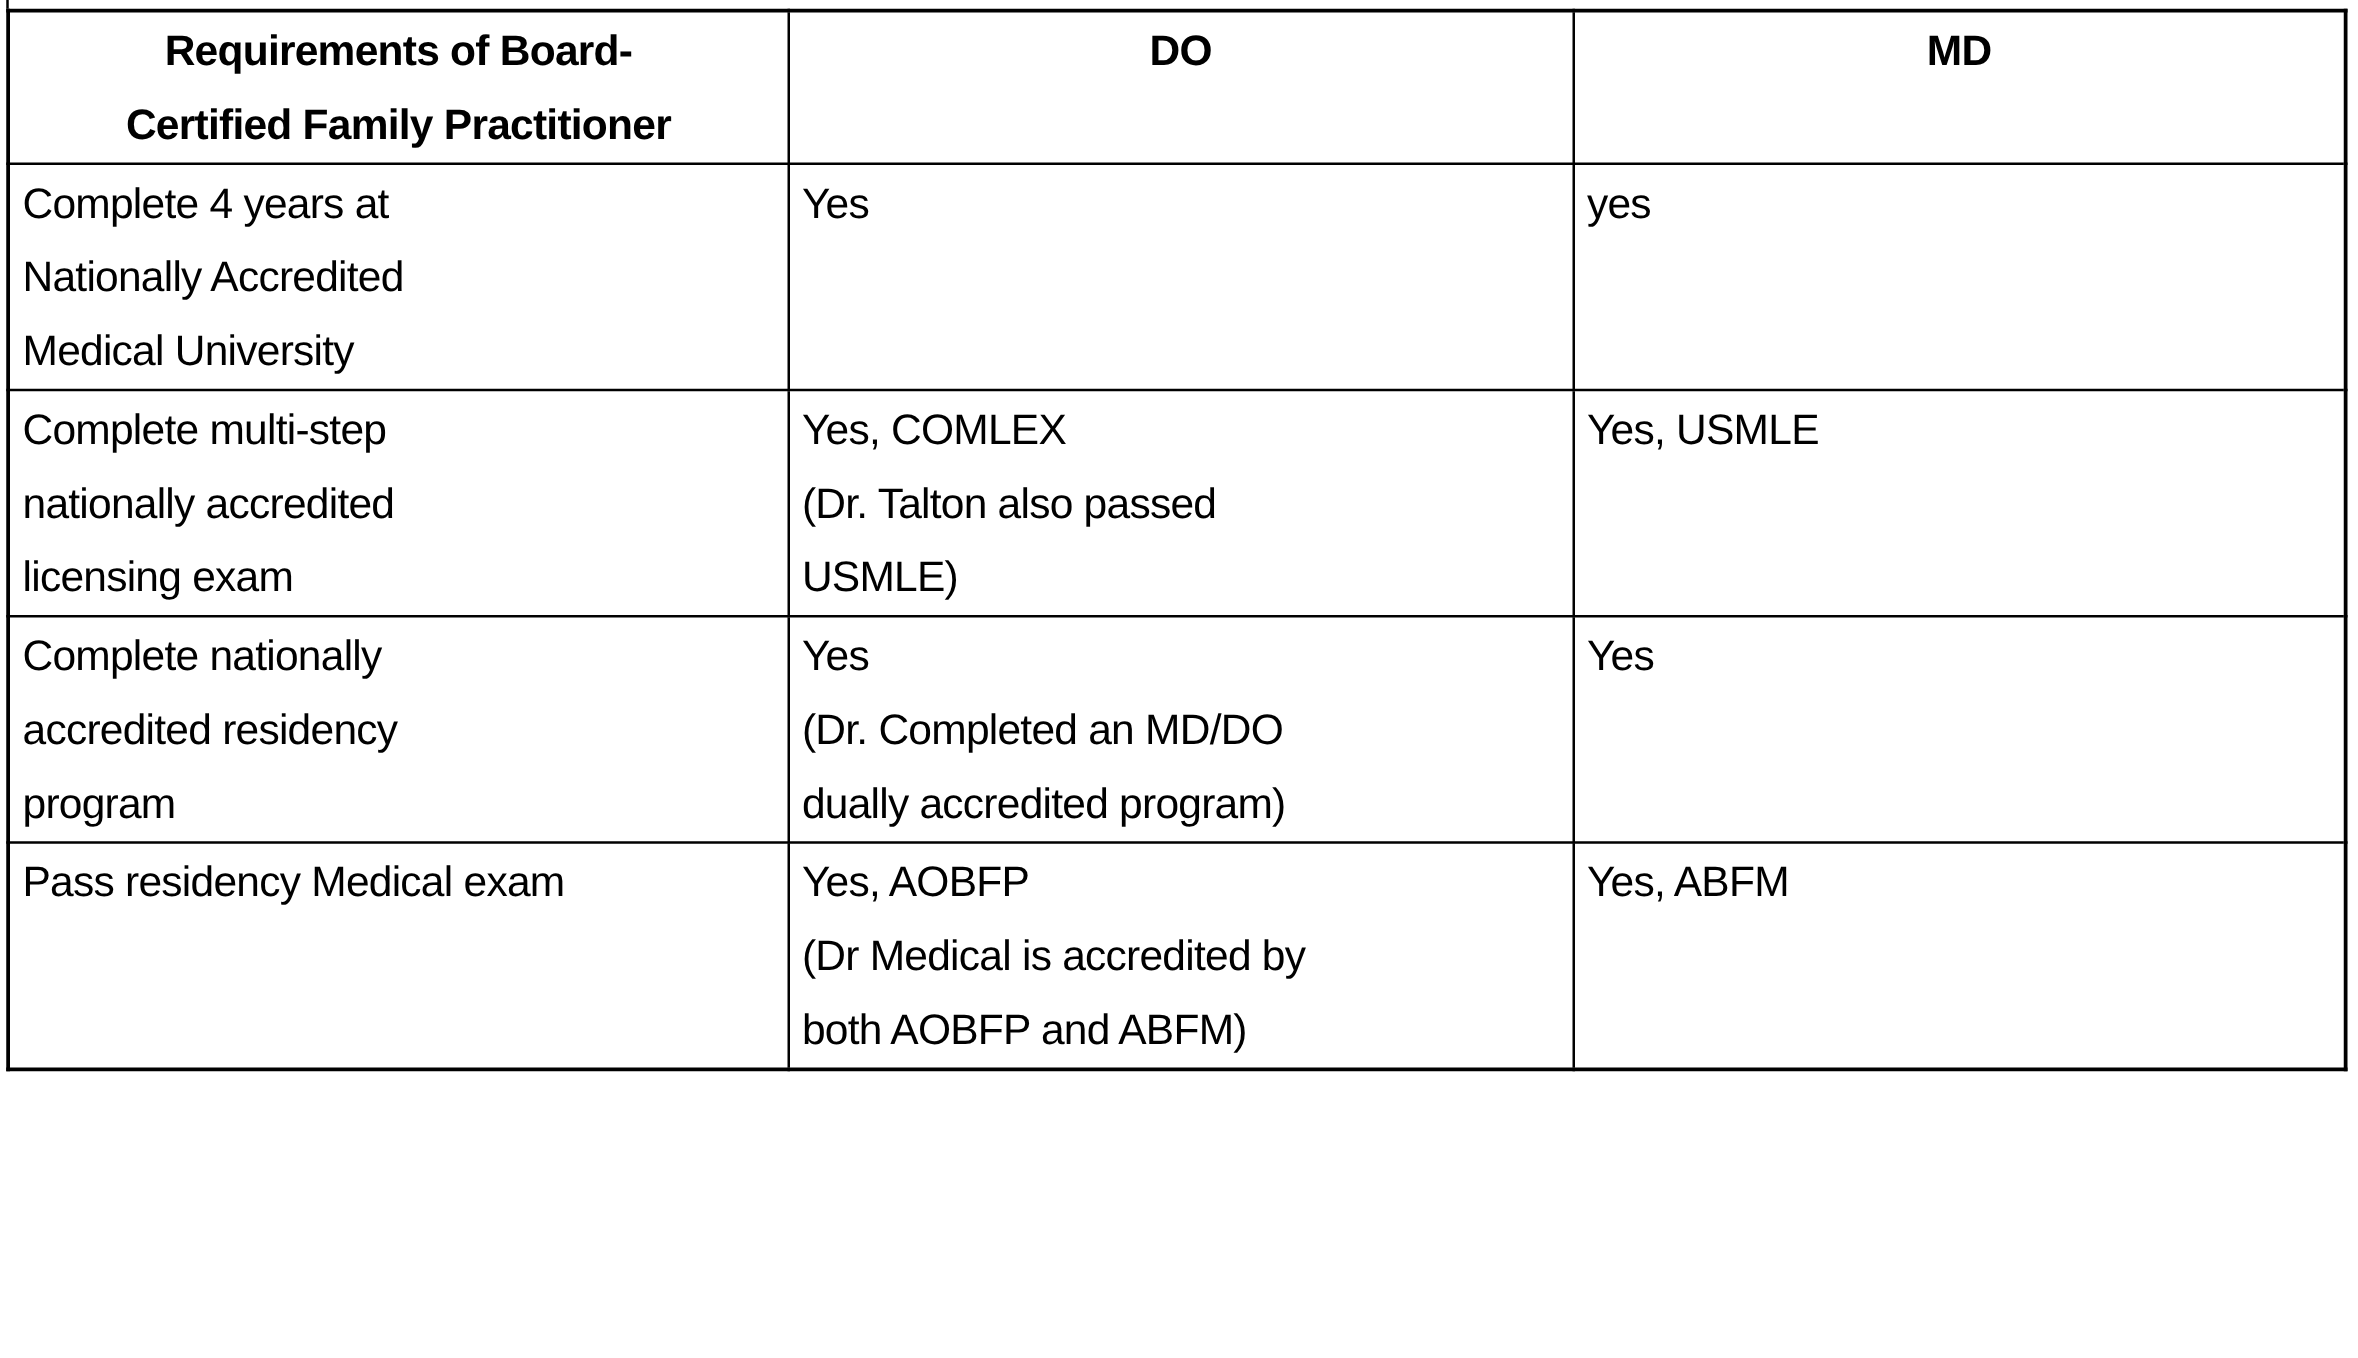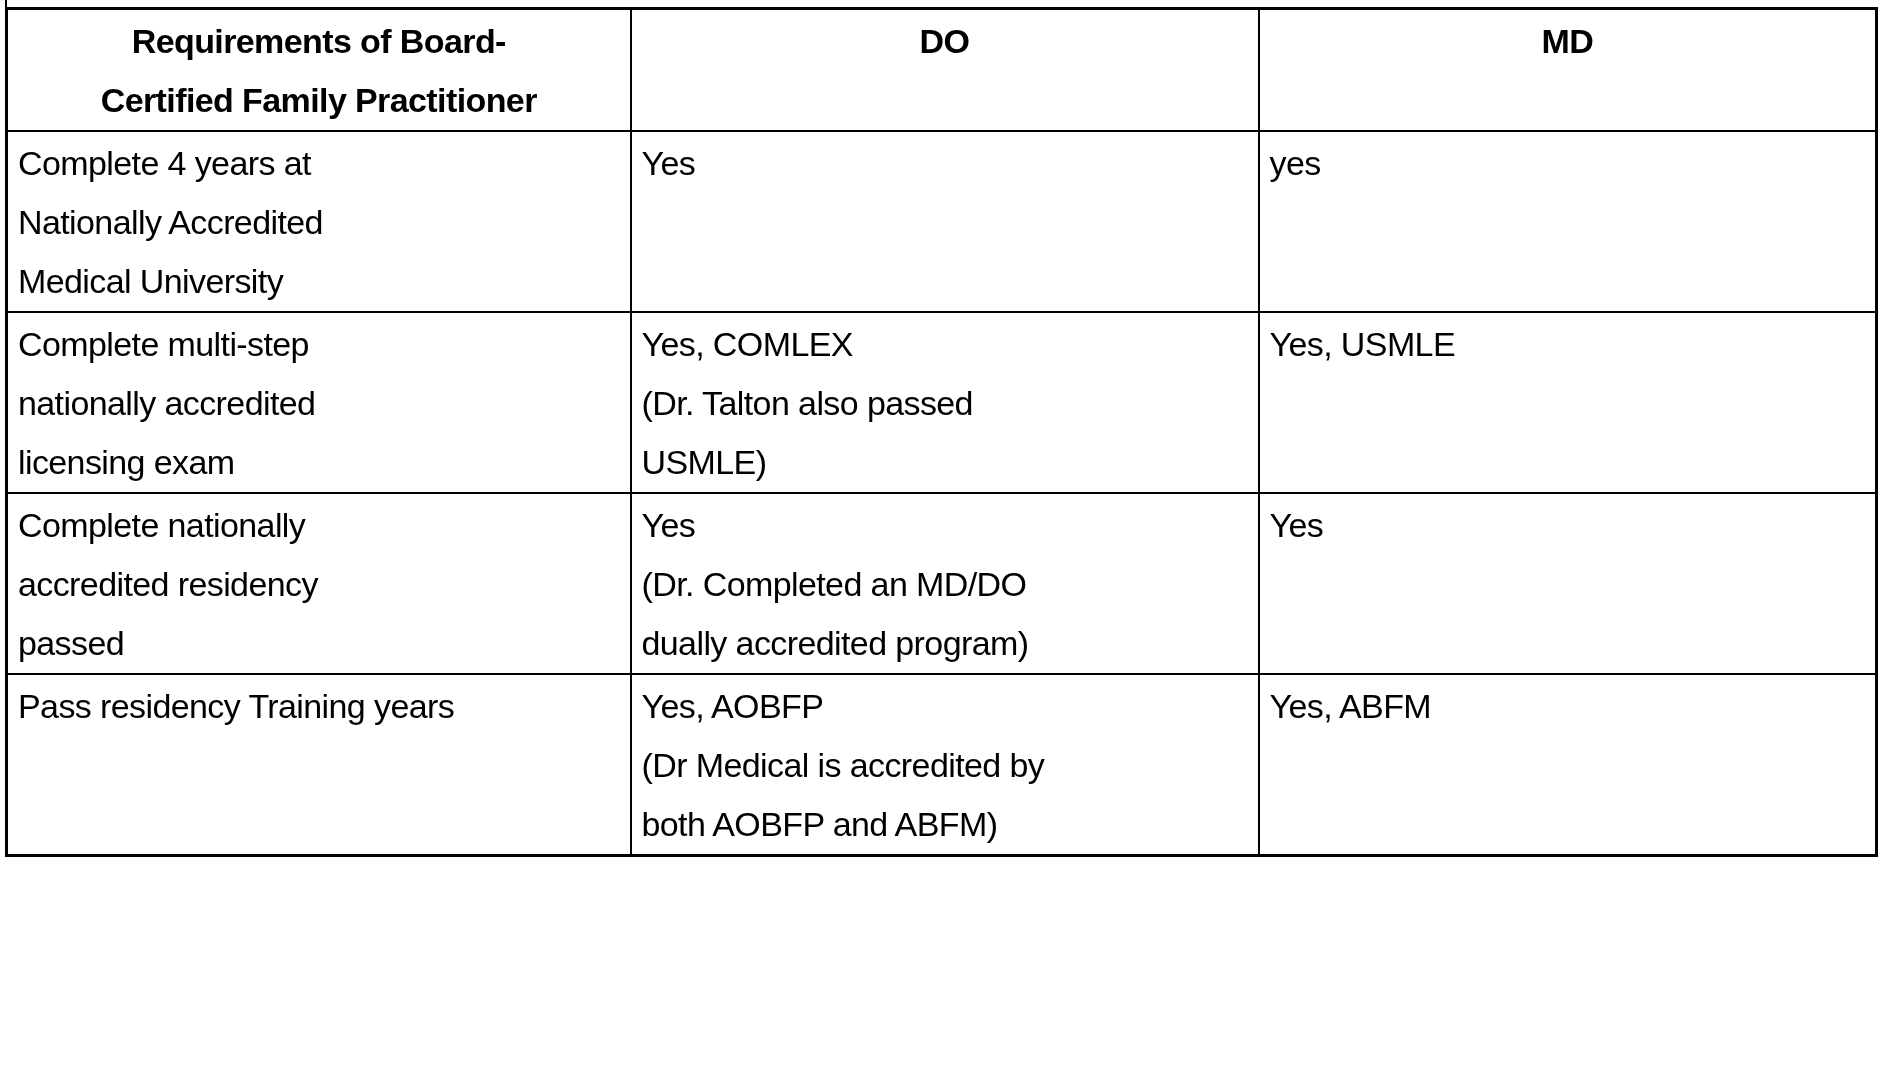--- a/index.html
+++ b/index.html
@@ -112,35 +112,35 @@
     </td>
     <td>
       <span class="line">Yes, USMLE</span>
     </td>
   </tr>
 
   <tr class="r5">
     <td>
       <span class="line">Complete nationally</span>
       <span class="line">accredited residency</span>
-      <span class="line">passed</span>
+      <span class="line">program</span>
     </td>
     <td>
       <span class="line">Yes</span>
       <span class="line">(Dr. Completed an MD/DO</span>
       <span class="line">dually accredited program)</span>
     </td>
     <td>
       <span class="line">Yes</span>
     </td>
   </tr>
 
   <tr class="r6">
     <td>
-      <span class="line">Pass residency Training years</span>
+      <span class="line">Pass residency Medical exam</span>
     </td>
     <td>
       <span class="line">Yes, AOBFP</span>
       <span class="line">(Dr Medical is accredited by</span>
       <span class="line">both AOBFP and ABFM)</span>
     </td>
     <td>
       <span class="line">Yes, ABFM</span>
     </td>
   </tr>

